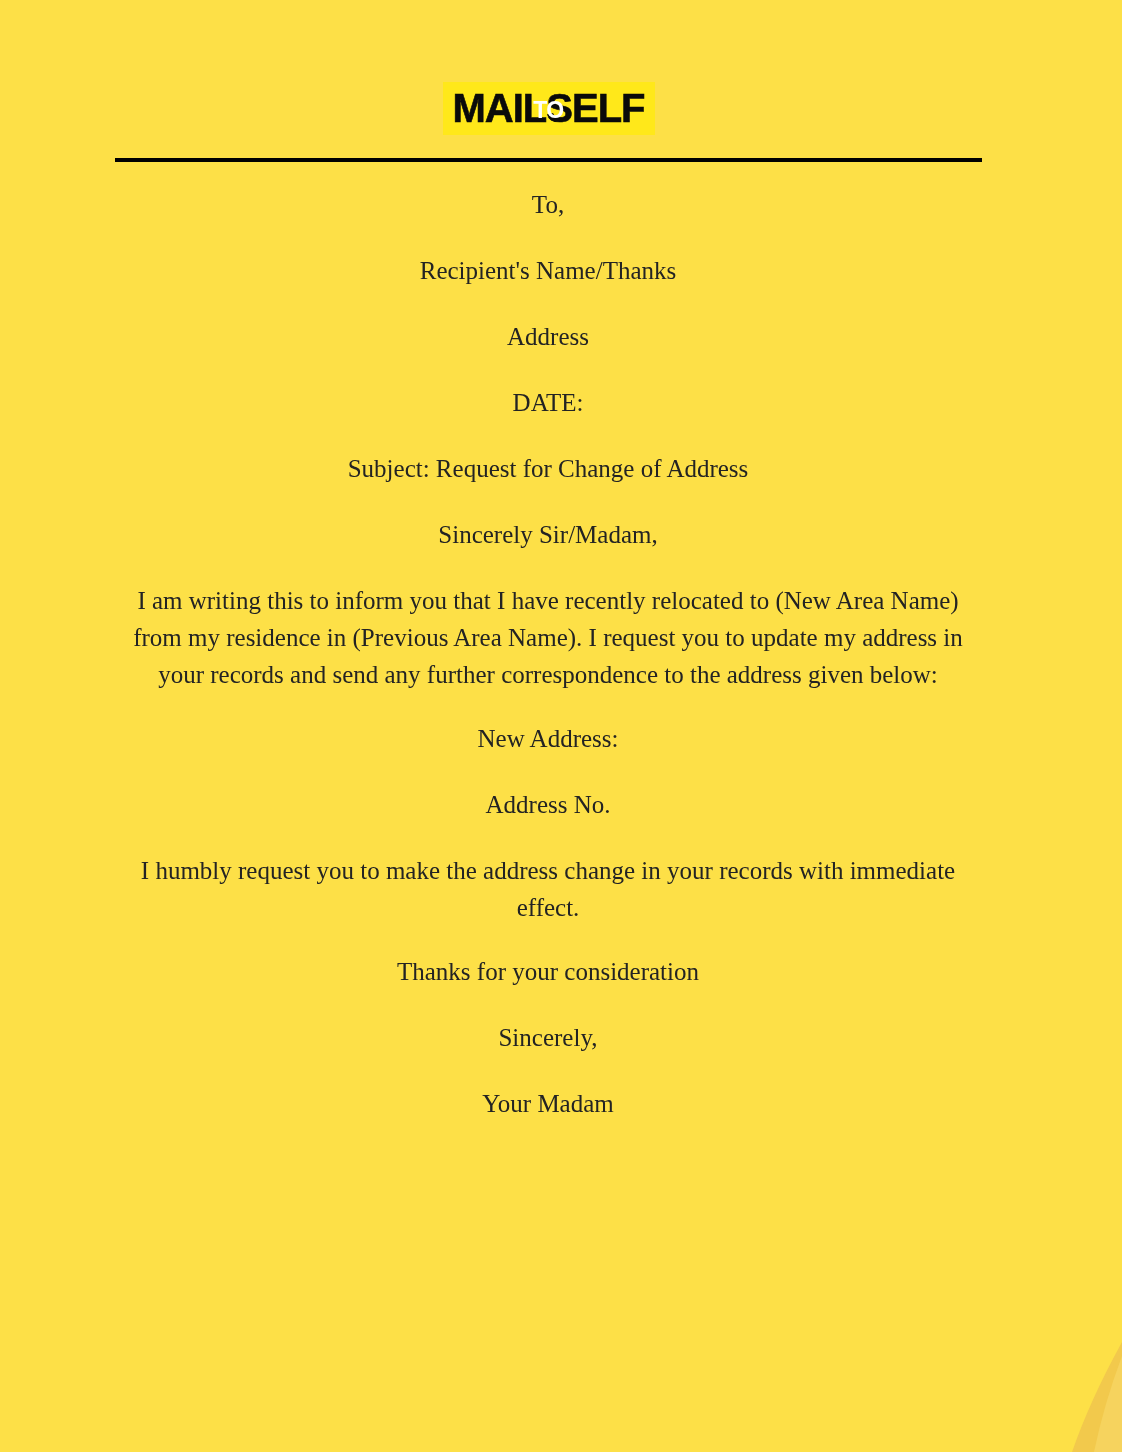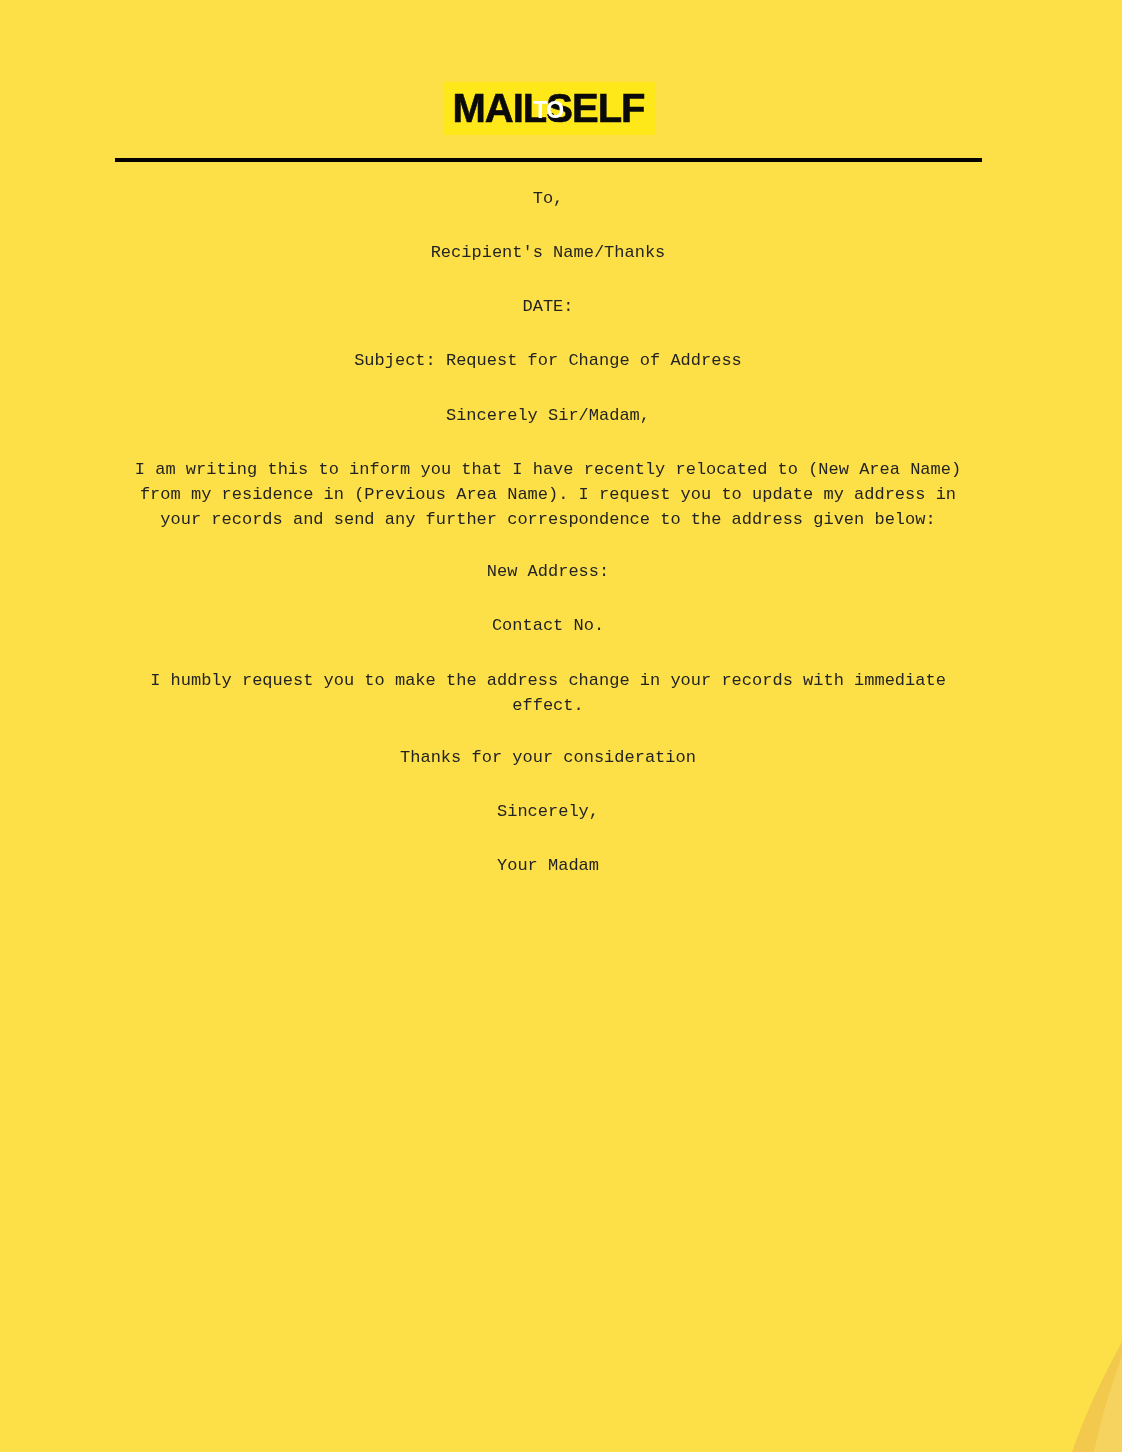--- a/index.html
+++ b/index.html
@@ -76,24 +76,24 @@
   
   .letter {
     position: absolute;
     left: 129px;
     top: 186px;
     width: 838px;
   }
 
   .letter p {
     margin: 0 0 29px 0;
-    font-size: 17px;
+    font-size: 25px;
     line-height: 1.48;
     color: #232323;
-    font-family: Liberation Mono, monospace;
+    font-family: Liberation Serif, serif;
   }
 
   .letter p.para {
     margin-bottom: 27px;
   }
 
   .letter p:last-child {
     margin-bottom: 0;
   }
 
@@ -118,26 +118,27 @@
       <span class="logo-word">MAIL</span><span class="logo-word">SELF</span>
       <span class="logo-to">TO</span>
     </div>
   </div>
 
   <div class="header-rule"></div>
 
   <div class="letter">
     <p>To,</p>
     <p>Recipient's Name/Thanks</p>
+    <p>Address</p>
     <p>DATE:</p>
     <p>Subject: Request for Change of Address</p>
     <p>Sincerely Sir/Madam,</p>
     <p class="para">I am writing this to inform you that I have recently relocated to (New Area Name) from my residence in (Previous Area Name). I request you to update my address in your records and send any further correspondence to the address given below:</p>
     <p>New Address:</p>
-    <p>Contact No.</p>
+    <p>Address No.</p>
     <p class="para">I humbly request you to make the address change in your records with immediate effect.</p>
     <p>Thanks for your consideration</p>
     <p>Sincerely,</p>
     <p>Your Madam</p>
   </div>
 
   <div class="corner-deco">
     <svg width="90" height="110" viewBox="0 0 90 110" xmlns="http://www.w3.org/2000/svg">
       <path d="M 90 0 L 90 110 L 40 110 Q 58 58 90 0 Z" fill="#F2C94C"></path>
       <path d="M 90 14 L 90 110 L 62 110 Q 72 62 90 14 Z" fill="#F6D35E"></path>

